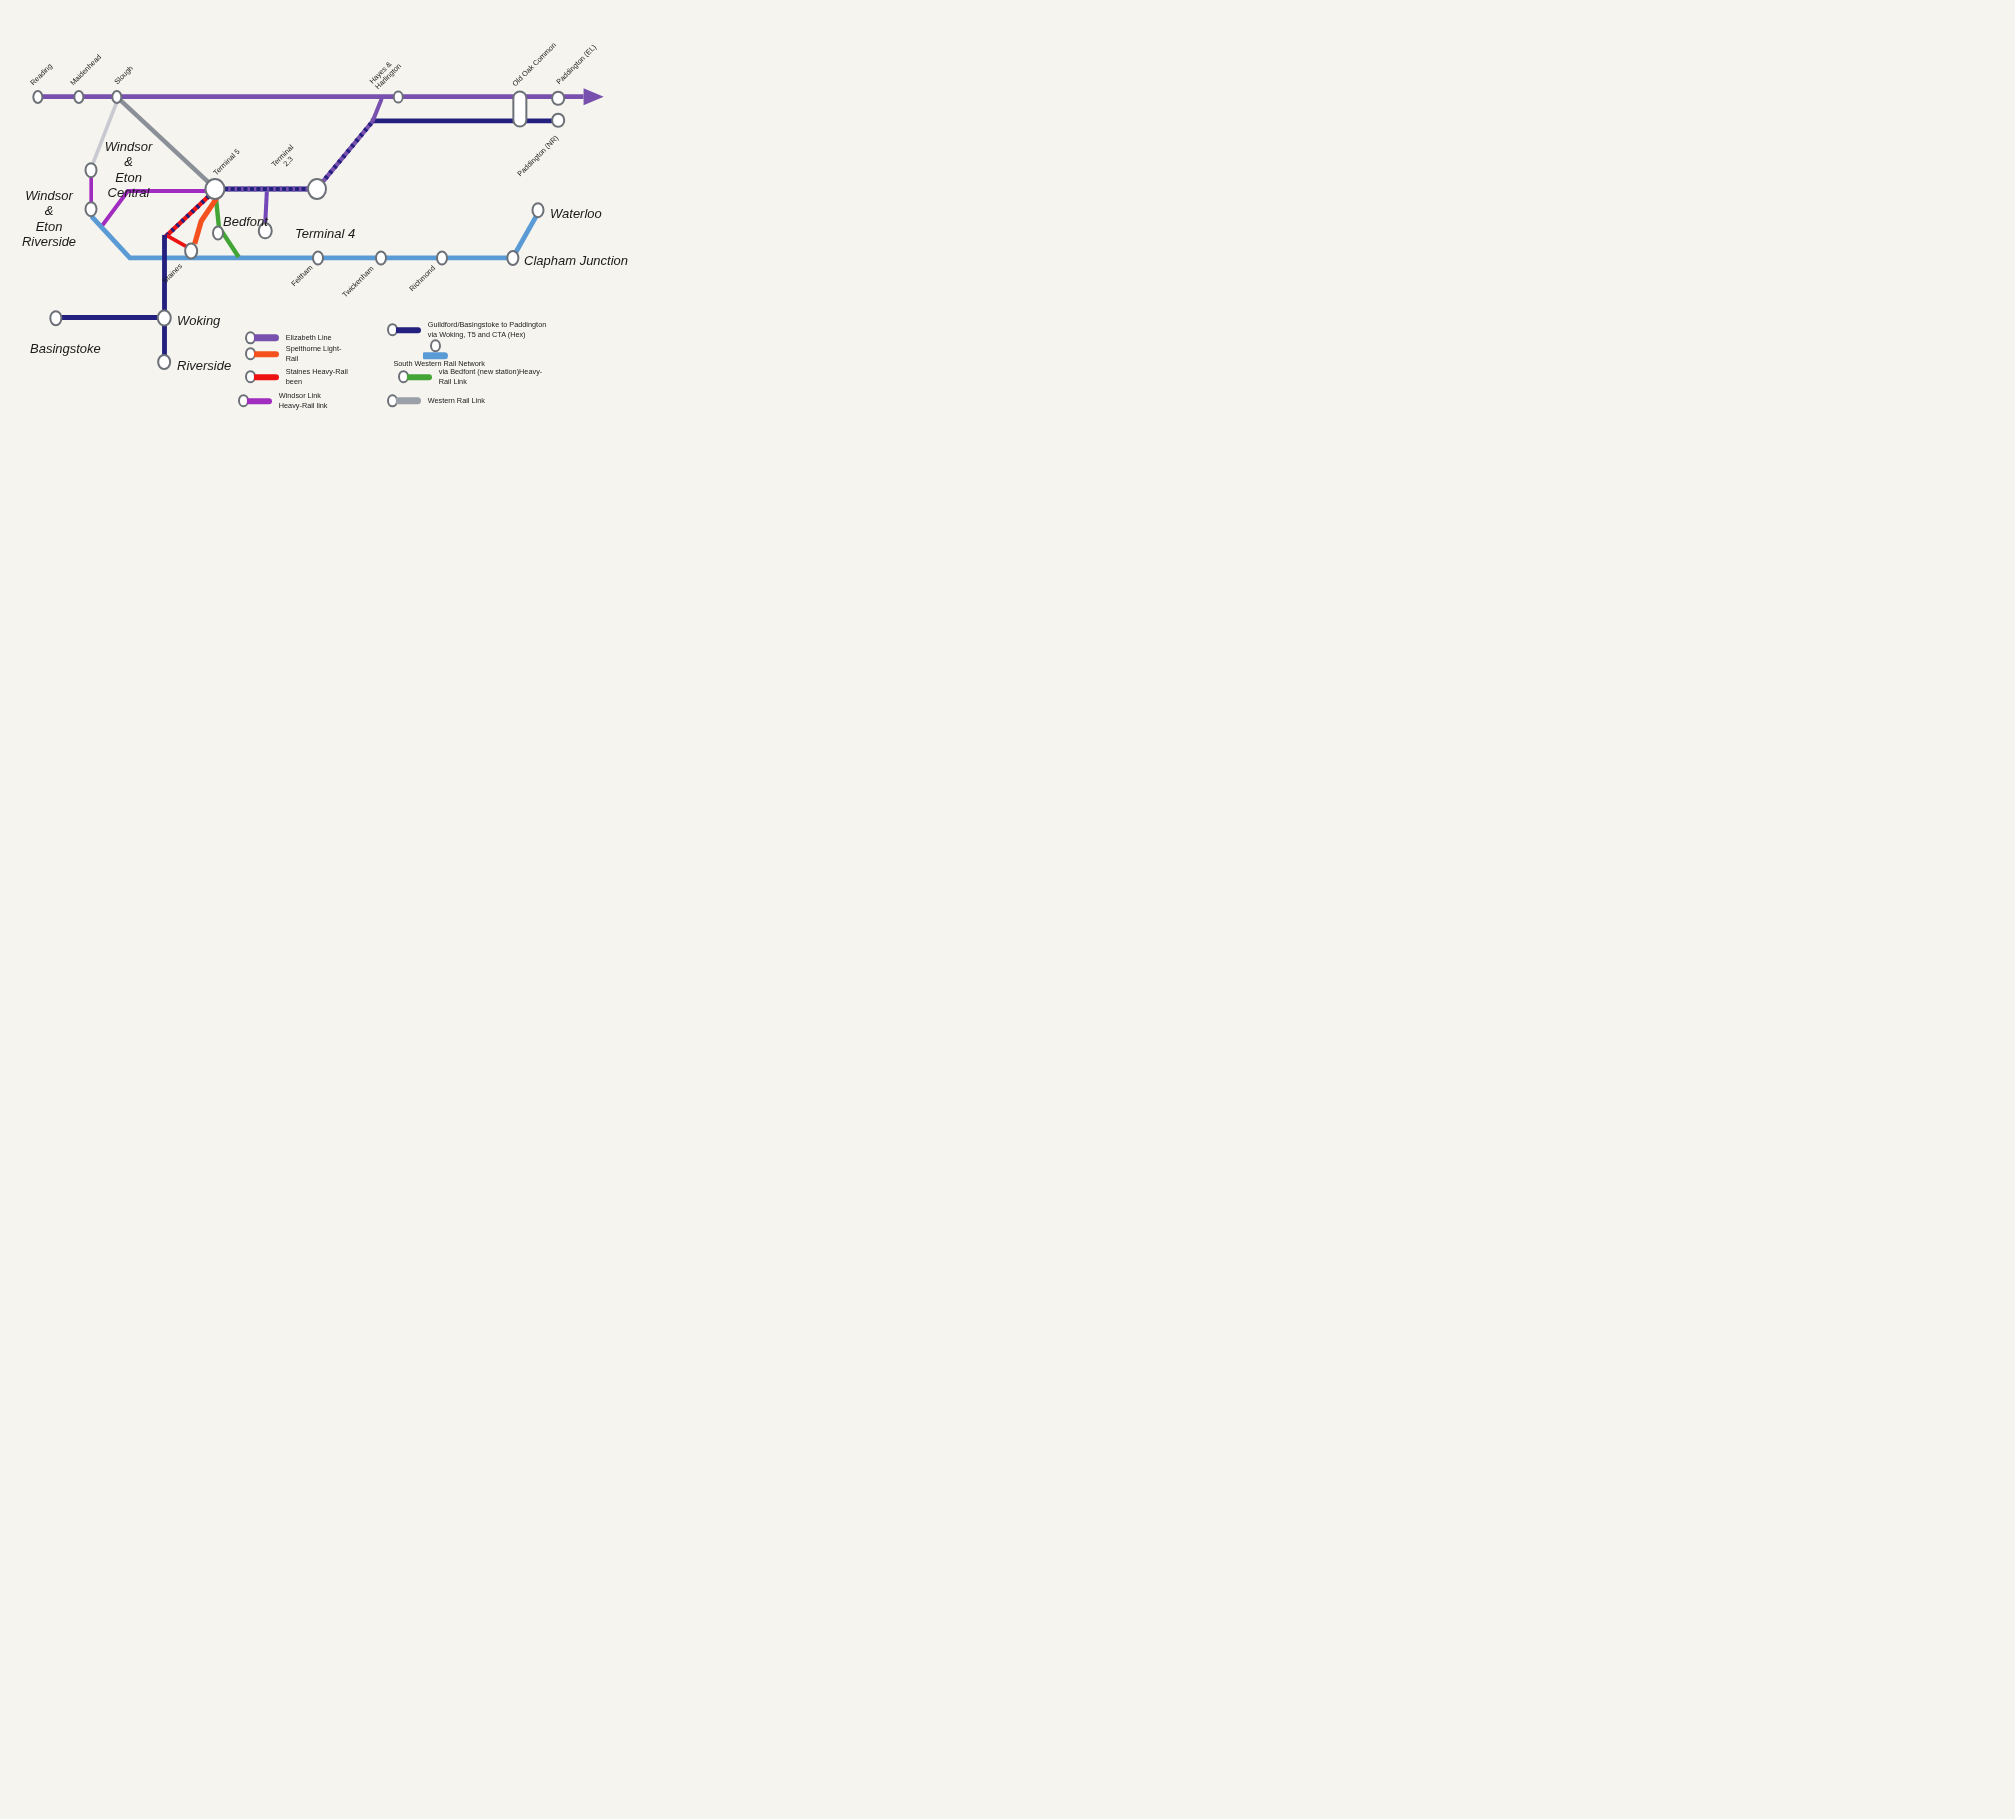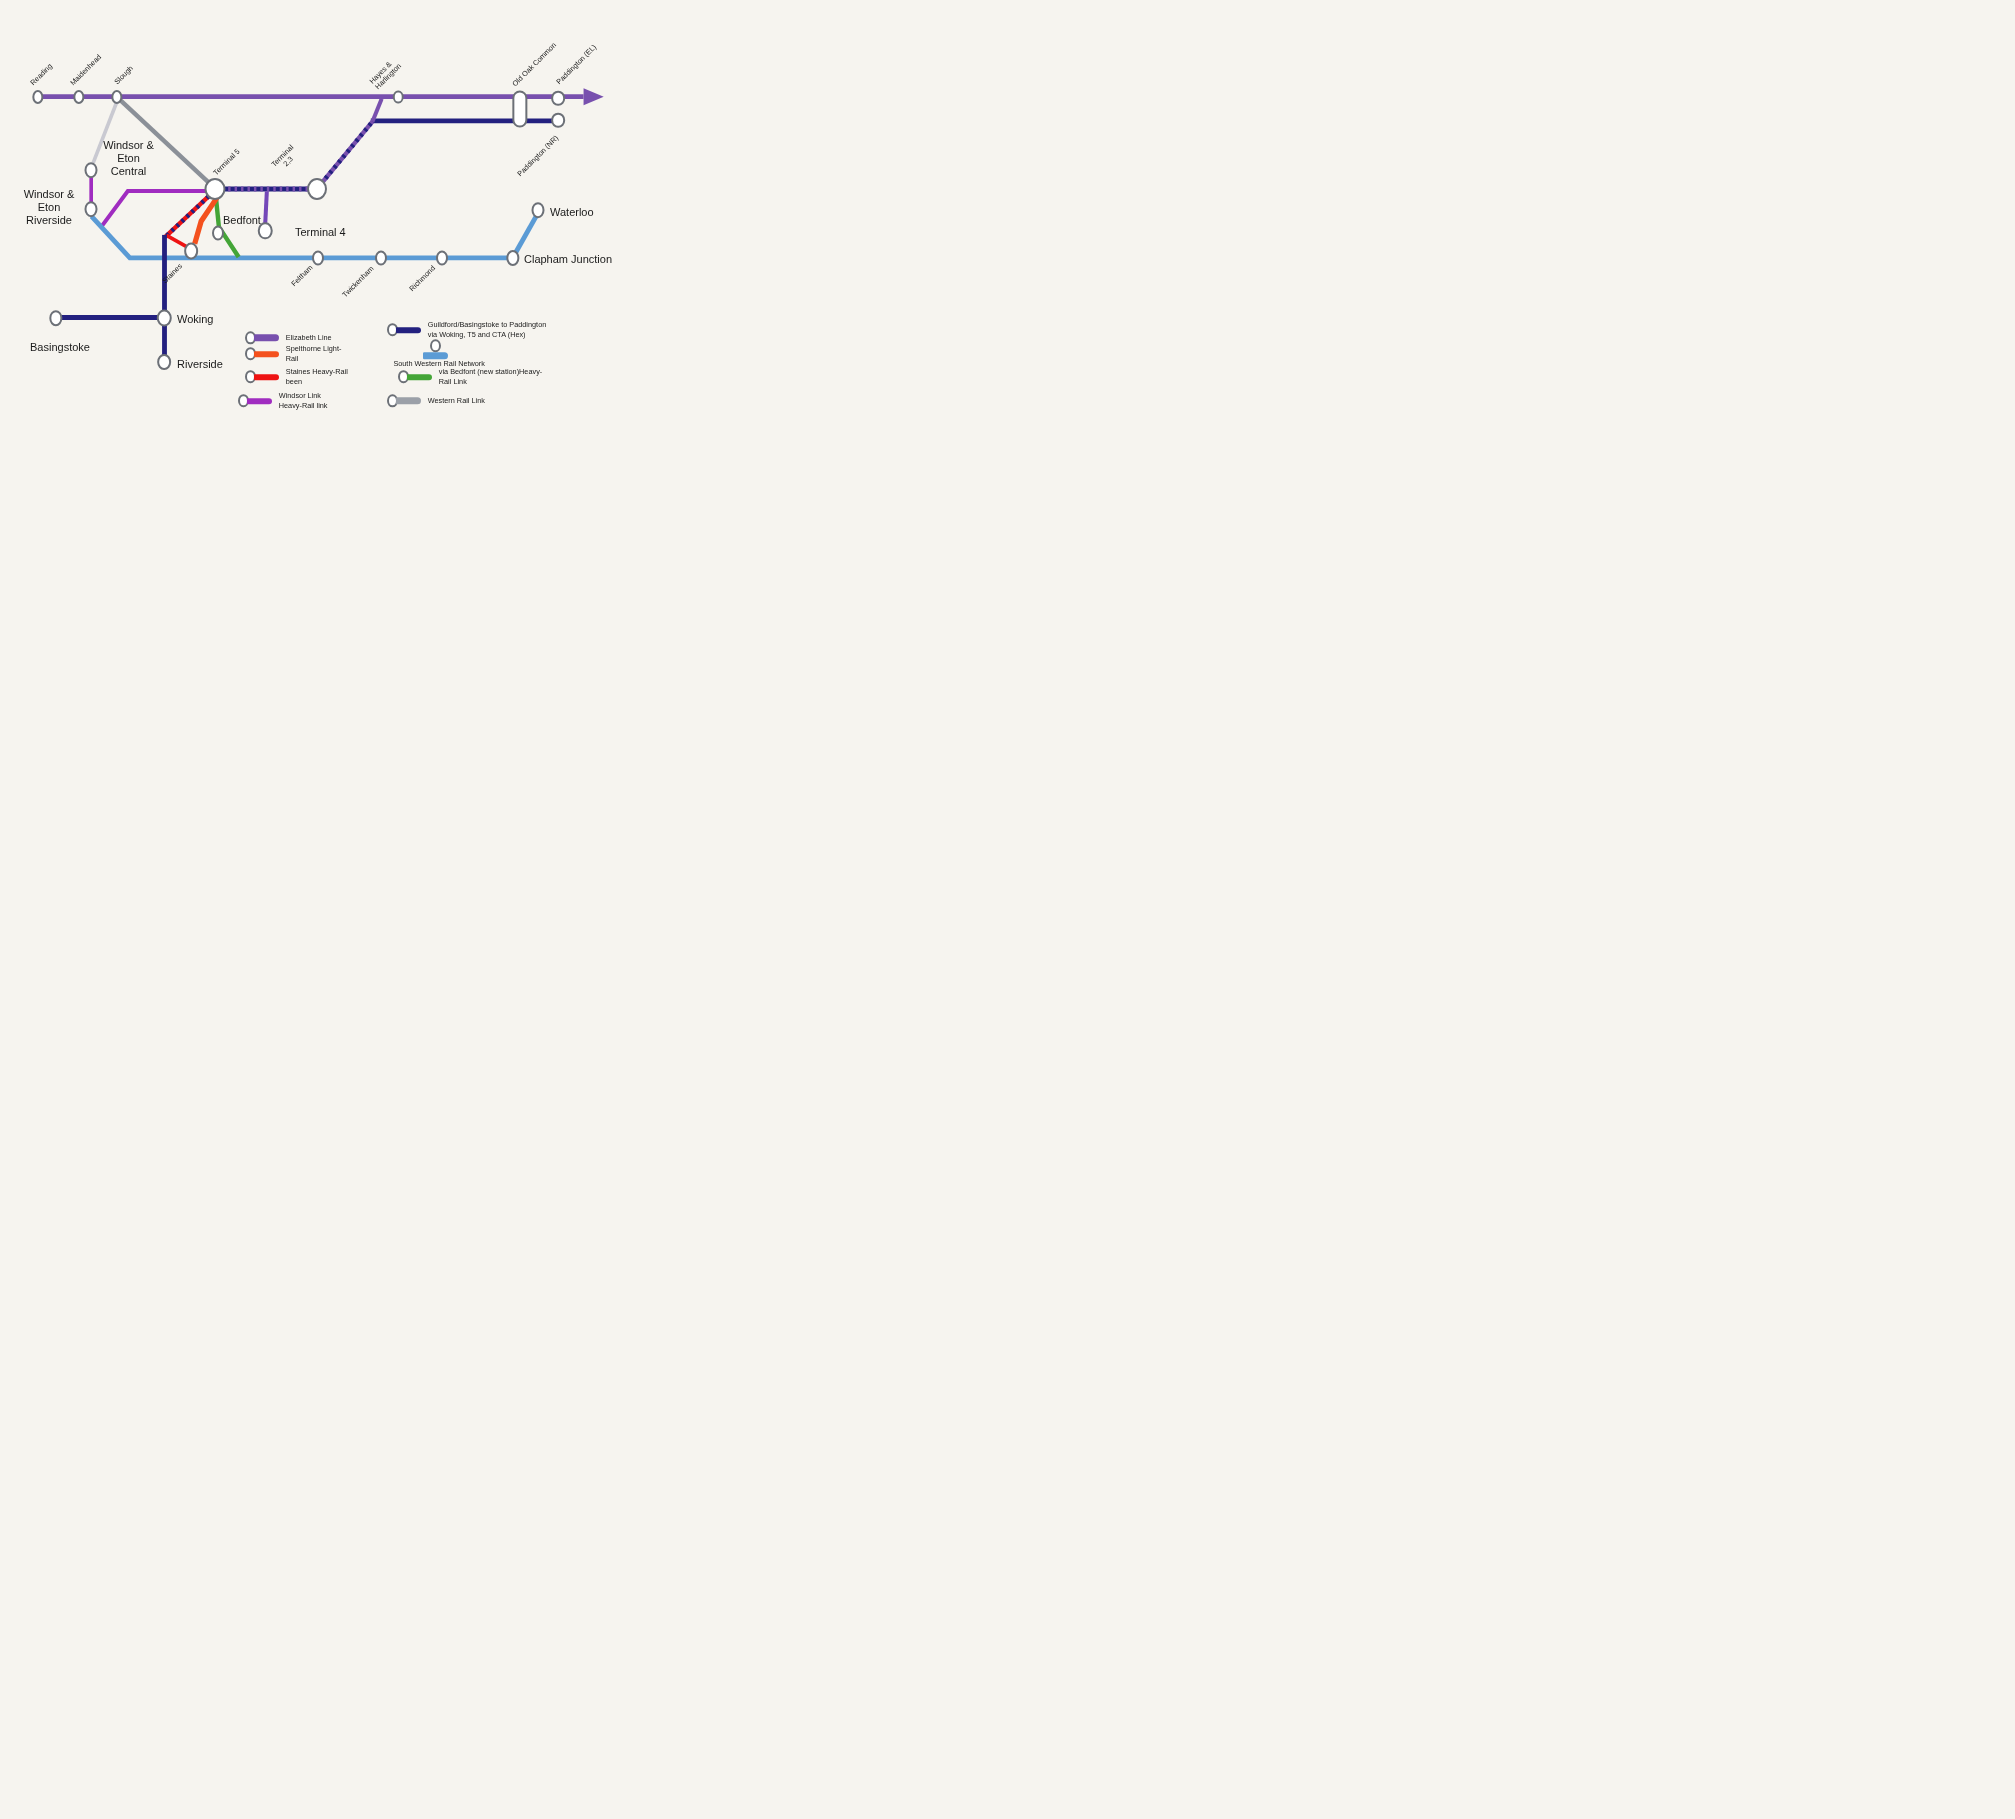--- a/index.html
+++ b/index.html
@@ -3,21 +3,21 @@
 <meta charset="utf-8">
 <style>
   html,body{margin:0;padding:0;background:#f6f4ef;}
   #page{position:relative;width:632px;height:467px;background:#f6f4ef;overflow:hidden;
         font-family:"Liberation Sans", sans-serif;color:#1a1a1a;}
   #rails{position:absolute;left:0;top:0;z-index:1;}
   .station{position:absolute;z-index:2;background:#fff;border:2px solid #6c7077;
            border-radius:50%;box-sizing:border-box;transform:translate(-50%,-50%);}
   .station.big{border-width:2.4px;}
   .station.capsule{border-radius:8.9px;border-width:2.4px;}
-  .lbl{position:absolute;z-index:3;font-size:11px;line-height:1.18;white-space:pre-line;}
+  .lbl{position:absolute;z-index:3;font-size:13px;line-height:1.18;white-space:pre-line;font-style:italic;}
   .anch{position:absolute;z-index:3;width:0;height:0;}
   .anch .rot{position:absolute;left:0;bottom:0;width:max-content;white-space:pre-line;
              font-size:7.3px;line-height:1.15;transform-origin:0 100%;transform:rotate(-45deg);}
   .ctr{text-align:center;}
   
   .leg{position:absolute;z-index:3;display:flex;align-items:center;transform:translateY(-50%);}
   .leg .ring{width:11px;height:13.3px;background:#fff;border:2px solid #6c7077;border-radius:50%;
              box-sizing:border-box;flex:0 0 auto;}
   .leg .bar{width:25px;height:6.4px;margin-left:-1.6px;border-radius:1.2px 3.6px 3.6px 1.2px;flex:0 0 auto;}
   .leg .txt{margin-left:6.4px;font-size:7.3px;line-height:1.35;white-space:pre-line;}

